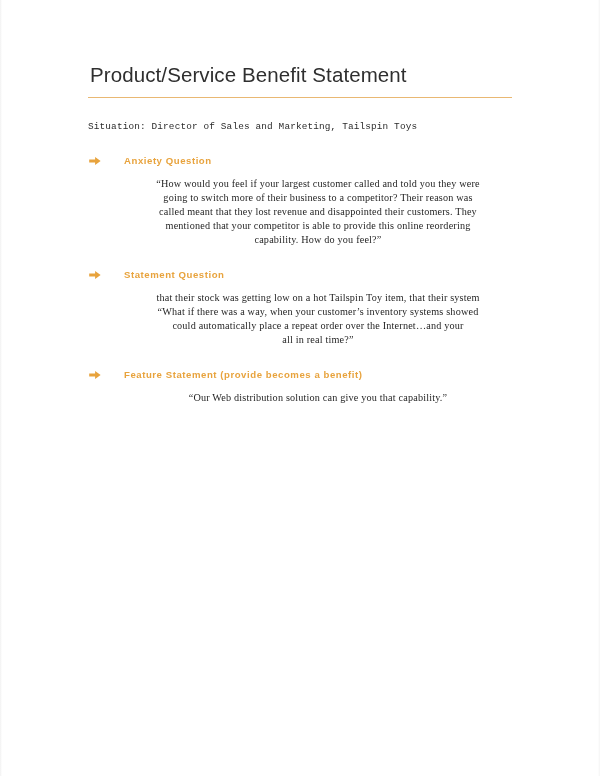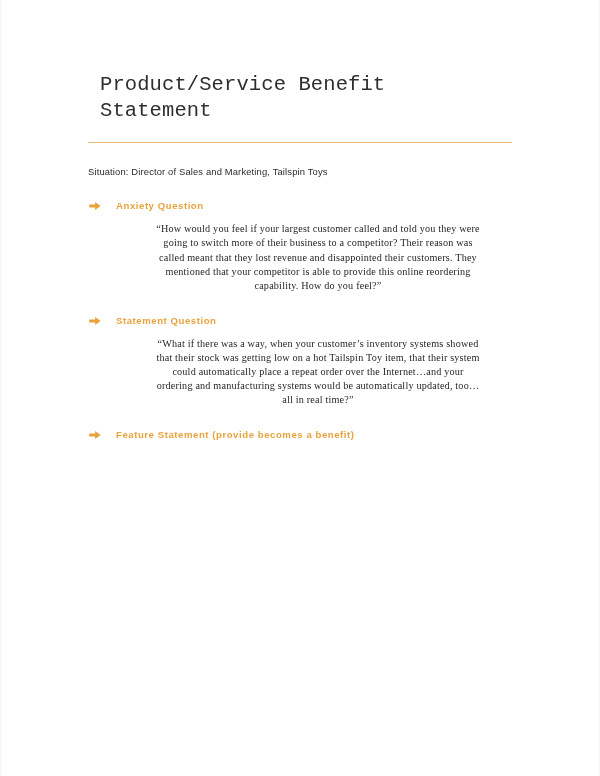--- a/index.html
+++ b/index.html
@@ -42,39 +42,39 @@
   }
 
   .content {
     position: absolute;
     left: 88px;
     top: 60px;
     width: 424px;
   }
 
   .doc-title {
-    font-family: Liberation Mono, monospace;
+    font-family: Liberation Sans, sans-serif;
     font-size: 20.5px;
     font-weight: 400;
     color: #2f2f2f;
     letter-spacing: 0.1px;
     line-height: 1.25;
-    margin: 12px;
+    margin: 2px;
     padding-bottom: 7px;
   }
 
   .title-rule {
     height: 0;
     border-top: 1.3px solid #e9b873;
     width: 424px;
     margin: 0;
   }
 
   .situation {
-    font-family: Liberation Sans, sans-serif;
+    font-family: Liberation Mono, monospace;
     font-size: 9.4px;
     color: #2b2b2b;
     letter-spacing: 0.15px;
     margin: 0;
     padding-top: 22px;
     line-height: 1.4;
   }
 
   .section {
     position: relative;
@@ -94,21 +94,21 @@
     height: 14px;
     color: #e8a33d;
     font-size: 12px;
     line-height: 14px;
     text-align: left;
   }
   .bullet-arrow svg { display: block; }
 
   .section-title {
     position: absolute;
-    left: 28px;
+    left: 36px;
     top: 0;
     font-family: "Liberation Sans", sans-serif;
     font-size: 9.6px;
     font-weight: bold;
     color: #e8a33d;
     letter-spacing: 0.55px;
     line-height: 14px;
     white-space: nowrap;
   }
 
@@ -159,33 +159,35 @@
     <div class="section">
       <div class="section-head">
         <span class="bullet-arrow">
           <svg width="14" height="14" viewBox="0 0 14 14" aria-hidden="true">
             <path d="M1.2 5.6 H7.1 V3.0 L12.6 7.0 L7.1 11.0 V8.4 H1.2 Z" fill="#E8A33D"></path>
           </svg>
         </span>
         <span class="section-title">Statement Question</span>
       </div>
       <p class="section-body">
+        <span class="ln">that their stock was getting low on a hot Tailspin Toy item, that their system</span>
         <span class="ln">“What if there was a way, when your customer’s inventory systems showed</span>
-        <span class="ln">that their stock was getting low on a hot Tailspin Toy item, that their system</span>
         <span class="ln">could automatically place a repeat order over the Internet…and your</span>
-        <span class="ln">ordering and manufacturing systems would be automatically updated, too…</span>
         <span class="ln">all in real time?”</span>
       </p>
     </div>
 
     <div class="section">
       <div class="section-head">
         <span class="bullet-arrow">
           <svg width="14" height="14" viewBox="0 0 14 14" aria-hidden="true">
             <path d="M1.2 5.6 H7.1 V3.0 L12.6 7.0 L7.1 11.0 V8.4 H1.2 Z" fill="#E8A33D"></path>
           </svg>
         </span>
         <span class="section-title">Feature Statement (provide becomes a benefit)</span>
       </div>
+      <p class="section-body">
+        <span class="ln">“Our Web distribution solution can give you that capability.”</span>
+      </p>
     </div>
 
   </div>
 </div>
 
 </body></html>

